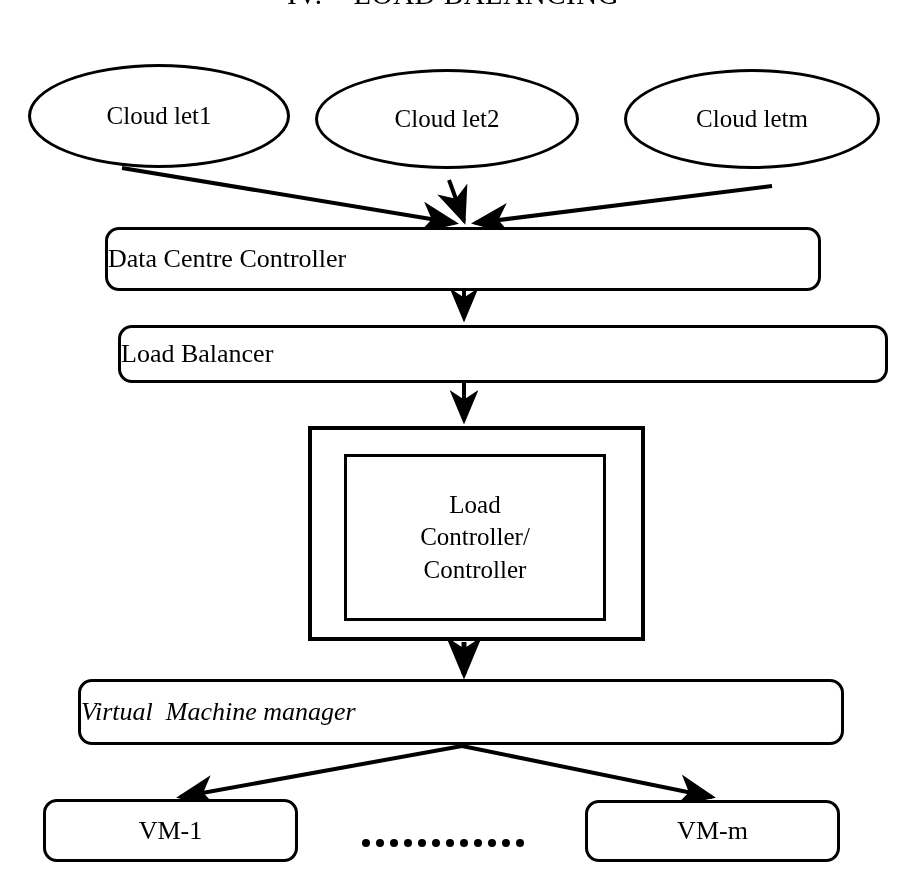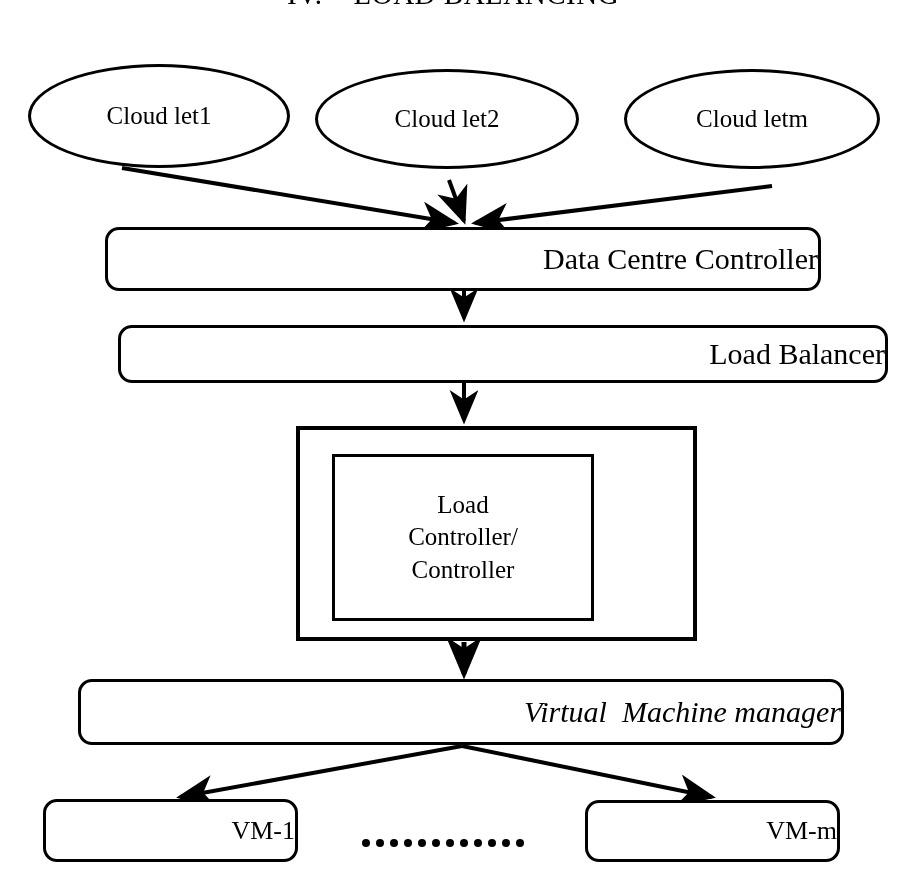--- a/index.html
+++ b/index.html
@@ -60,23 +60,23 @@
   .ellipse .l2 { display: block; }
 
   
   .rbox {
     position: absolute;
     border: 3px solid #000000;
     border-radius: 14px;
     background: #ffffff;
     display: flex;
     align-items: center;
-    justify-content: flex-end;
-    text-align: center;
-    font-size: 30px;
+    justify-content: flex-start;
+    text-align: center;
+    font-size: 26px;
     box-sizing: border-box;
     white-space: pre;
   }
 
   
   .sqbox-outer {
     position: absolute;
     border: 4px solid #000000;
     background: #ffffff;
     box-sizing: border-box;
@@ -96,21 +96,21 @@
   }
 
   
   .vmbox {
     position: absolute;
     border: 3px solid #000000;
     border-radius: 14px;
     background: #ffffff;
     display: flex;
     align-items: center;
-    justify-content: flex-end;
+    justify-content: center;
     font-size: 26px;
     box-sizing: border-box;
   }
   .dots {
     position: absolute;
     display: flex;
     align-items: center;
     justify-content: space-between;
     width: 162px;
   }
@@ -172,21 +172,21 @@
   </div>
 
   <div class="rbox" style="left:105px; top:227px; width:716px; height:64px;">
     <span>Data Centre Controller</span>
   </div>
 
   <div class="rbox" style="left:118px; top:325px; width:770px; height:58px;">
     <span>Load Balancer</span>
   </div>
 
-  <div class="sqbox-outer" style="left:296px; top:426px; width:401px; height:215px;">
+  <div class="sqbox-outer" style="left:308px; top:426px; width:337px; height:215px;">
     <div class="sqbox-inner" style="left:32px; top:24px; width:262px; height:167px;">
       <span>Load</span>
       <span>Controller/</span>
       <span>Controller</span>
     </div>
   </div>
 
   <div class="rbox" style="left:78px; top:679px; width:766px; height:66px;font-style:italic;">
     <span>Virtual  Machine manager</span>
   </div>

